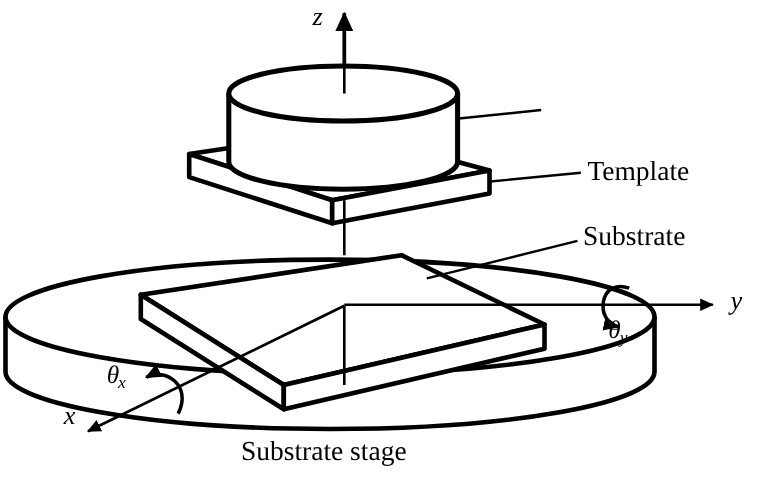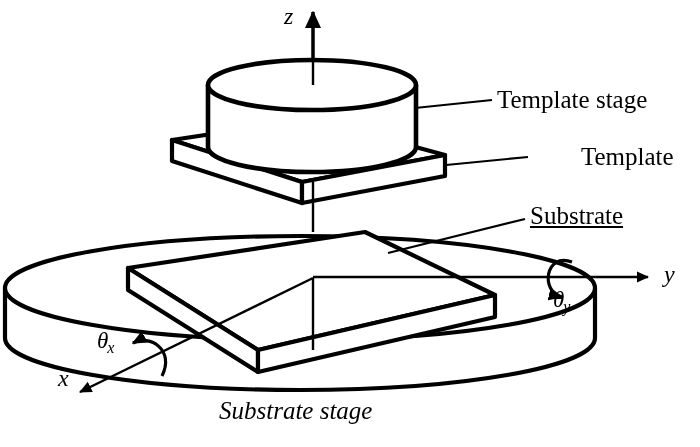--- a/index.html
+++ b/index.html
@@ -123,27 +123,26 @@
     <g>
 
       <line x1="415" y1="108" x2="492" y2="100" stroke="#000000" stroke-width="2.2"></line>
 
       <line x1="446" y1="165" x2="528" y2="157" stroke="#000000" stroke-width="2.2"></line>
 
       <line x1="388" y1="253" x2="525" y2="219" stroke="#000000" stroke-width="2.2"></line>
     </g>
   </svg>
 
-  <div class="lbl lbl-part" style="left:497px; top:87px;">Template stage</div>
 
-  <div class="lbl lbl-part" style="left:534px; top:144px;margin-left:47px;">Template</div>
+  <div class="lbl lbl-part" style="left:534px; top:144px;">Template</div>
 
-  <div class="lbl lbl-part" style="left:530px; top:203px;text-decoration:underline;">Substrate</div>
+  <div class="lbl lbl-part" style="left:530px; top:203px;">Substrate</div>
 
-  <div class="lbl lbl-part" style="left:219px; top:398px;font-style:italic;">Substrate stage</div>
+  <div class="lbl lbl-part" style="left:219px; top:398px;">Substrate stage</div>
 
   <div class="lbl lbl-axis" style="left:284px; top:4px;">z</div>
 
   <div class="lbl lbl-axis" style="left:664px; top:262px;">y</div>
 
   <div class="lbl lbl-axis" style="left:58px; top:366px;">x</div>
 
   <div class="lbl lbl-rot" style="left:85px; top:329px;margin-left:12px;">
     <span>θ</span><span class="sub">x</span>
   </div>

